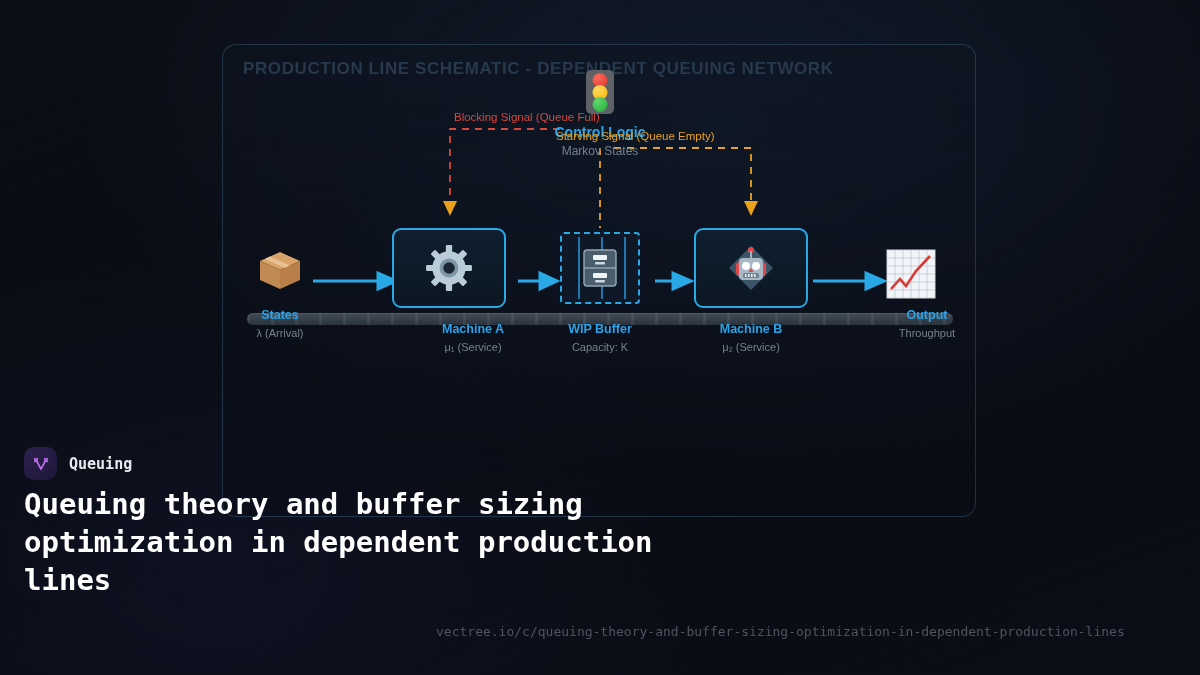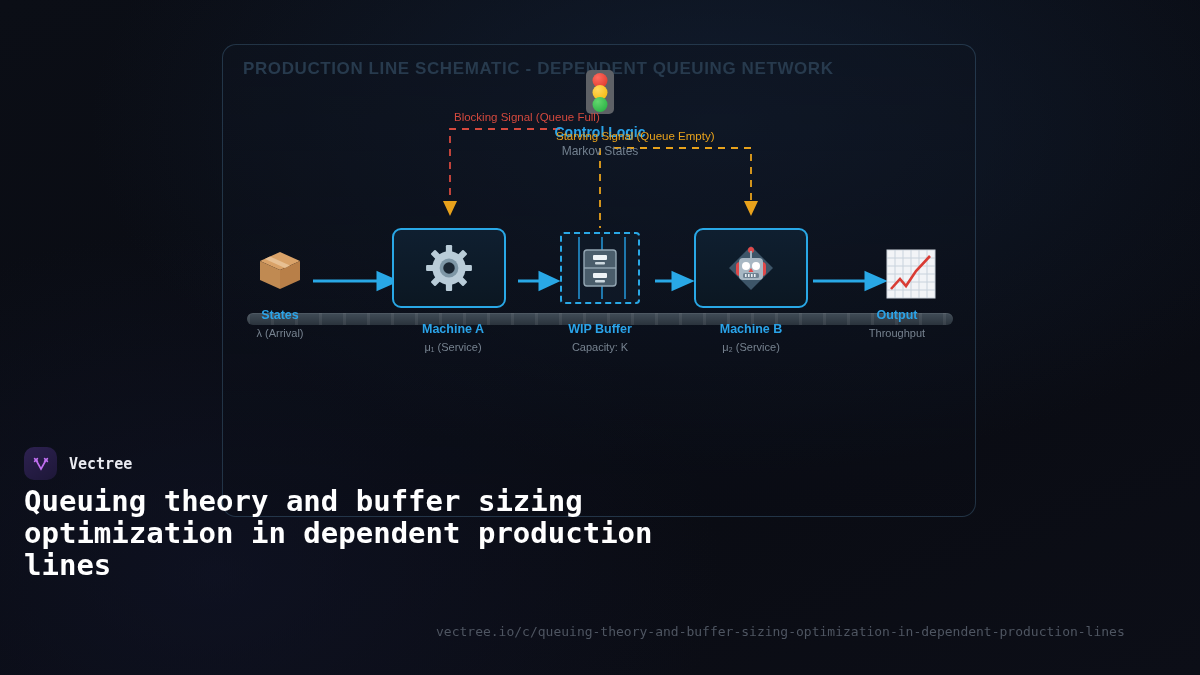--- a/index.html
+++ b/index.html
@@ -96,21 +96,21 @@
   .brand-logo{
     width:33px;height:33px;border-radius:10px;
     background:linear-gradient(145deg,#2d2150,#1d1738);
     display:flex;align-items:center;justify-content:center;
   }
   .brand-name{ font-family:"DejaVu Sans Mono", monospace; font-size:15px; font-weight:700; color:#e9eaf0; }
 
   .headline{
     position:absolute; left:24px; top:485px; width:640px;
     font-family:"DejaVu Sans Mono", monospace;
-    font-size:29px; font-weight:700; line-height:32px; color:#ffffff;
+    font-size:29px; font-weight:700; line-height:38px; color:#ffffff;
     white-space:pre-line;
   }
   .url{
     position:absolute; left:436px; top:624px;
     font-family:"DejaVu Sans Mono", monospace;
     font-size:13px; color:#4e5561; white-space:nowrap;
   }
 </style>
 </head>
 <body>
@@ -186,21 +186,21 @@
           <rect x="21" y="38" width="6" height="8" rx="1" transform="rotate(45 24 24)"></rect>
           <rect x="2" y="21" width="8" height="6" rx="1" transform="rotate(45 24 24)"></rect>
           <rect x="38" y="21" width="8" height="6" rx="1" transform="rotate(45 24 24)"></rect>
         </g>
       </g>
       <circle cx="24" cy="24" r="9" fill="#7e97a6"></circle>
       <circle cx="24" cy="24" r="5.5" fill="#1b2733"></circle>
     </svg>
   </div>
 </div>
-<div class="station" style="left:388px; top:322px; width:130px;">
+<div class="station" style="left:408px; top:322px; width:130px;">
   <div class="st-name">Machine A</div>
   <div class="st-sub">μ₁ (Service)</div>
 </div>
 
 <div class="station" style="left:560px; top:232px;">
   <div class="bufbox">
     <div class="buf-stripe" style="left:16px"></div>
     <div class="buf-stripe" style="left:39px"></div>
     <div class="buf-stripe" style="left:62px"></div>
     <svg class="ico" width="38" height="40" viewBox="0 0 38 40" style="position:relative;z-index:2">
@@ -256,34 +256,34 @@
       <line x1="41" y1="1" x2="41" y2="49"></line>
       <line x1="1" y1="9" x2="49" y2="9"></line>
         <line x1="1" y1="17" x2="49" y2="17"></line>
       <line x1="1" y1="25" x2="49" y2="25"></line>
         <line x1="1" y1="33" x2="49" y2="33"></line>
       <line x1="1" y1="41" x2="49" y2="41"></line>
     </g>
     <polyline points="5,40 14,30 20,37 30,22 44,7" fill="none" stroke="#d93c34" stroke-width="2.6"></polyline>
   </svg>
 </div>
-<div class="station" style="left:832px; top:308px; width:130px;">
+<div class="station" style="left:862px; top:308px; width:130px;">
   <div class="st-name">Output</div>
   <div class="st-sub">Throughput</div>
 </div>
 
 <div class="brand">
   <div class="brand-logo">
     <svg width="20" height="20" viewBox="0 0 20 20">
       <g stroke="#c06ff0" stroke-width="1.6" fill="none" stroke-linecap="round">
         <path d="M5 6 L10 15 L15 6"></path>
         <path d="M3.6 4.6 L6.4 7.4"></path>
           <path d="M6.4 4.6 L3.6 7.4"></path>
         <path d="M13.6 4.6 L16.4 7.4"></path>
           <path d="M16.4 4.6 L13.6 7.4"></path>
       </g>
     </svg>
   </div>
-  <div class="brand-name">Vectree</div>
+  <div class="brand-name">Queuing</div>
 </div>
 
 <div class="headline">Queuing theory and buffer sizing optimization in dependent production lines</div>
 <div class="url">vectree.io/c/queuing-theory-and-buffer-sizing-optimization-in-dependent-production-lines</div>
 
 </body></html>

